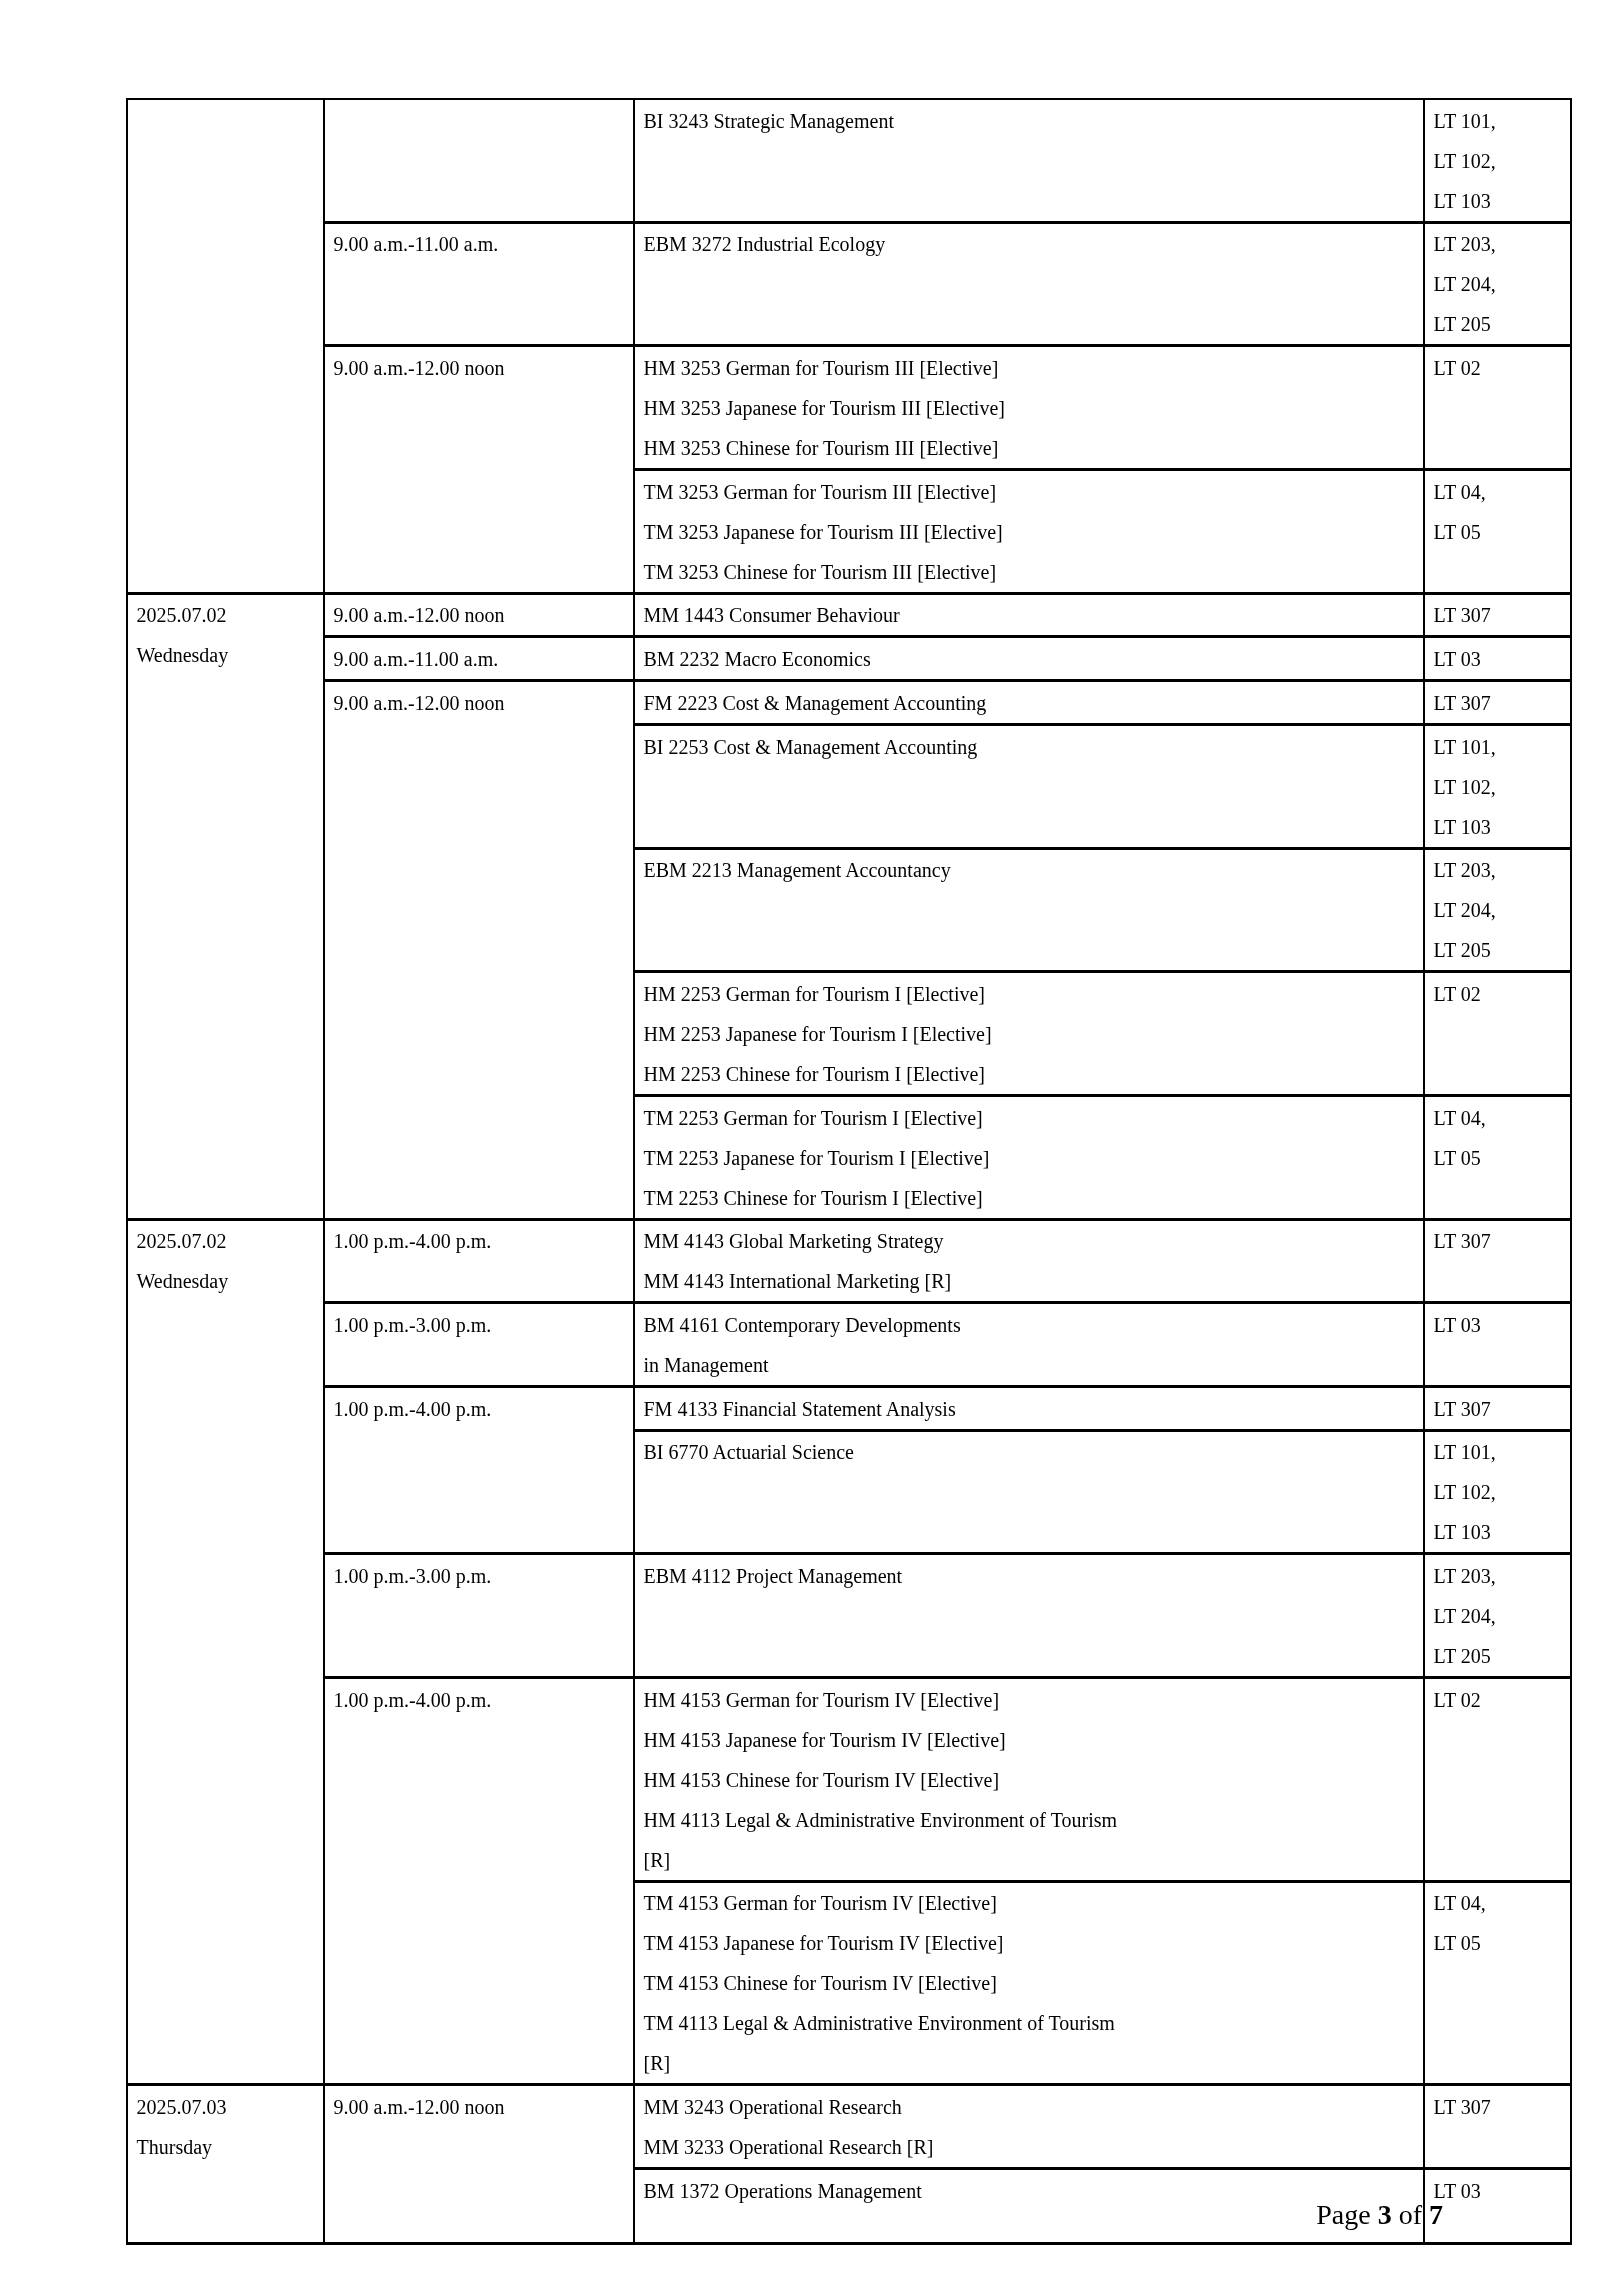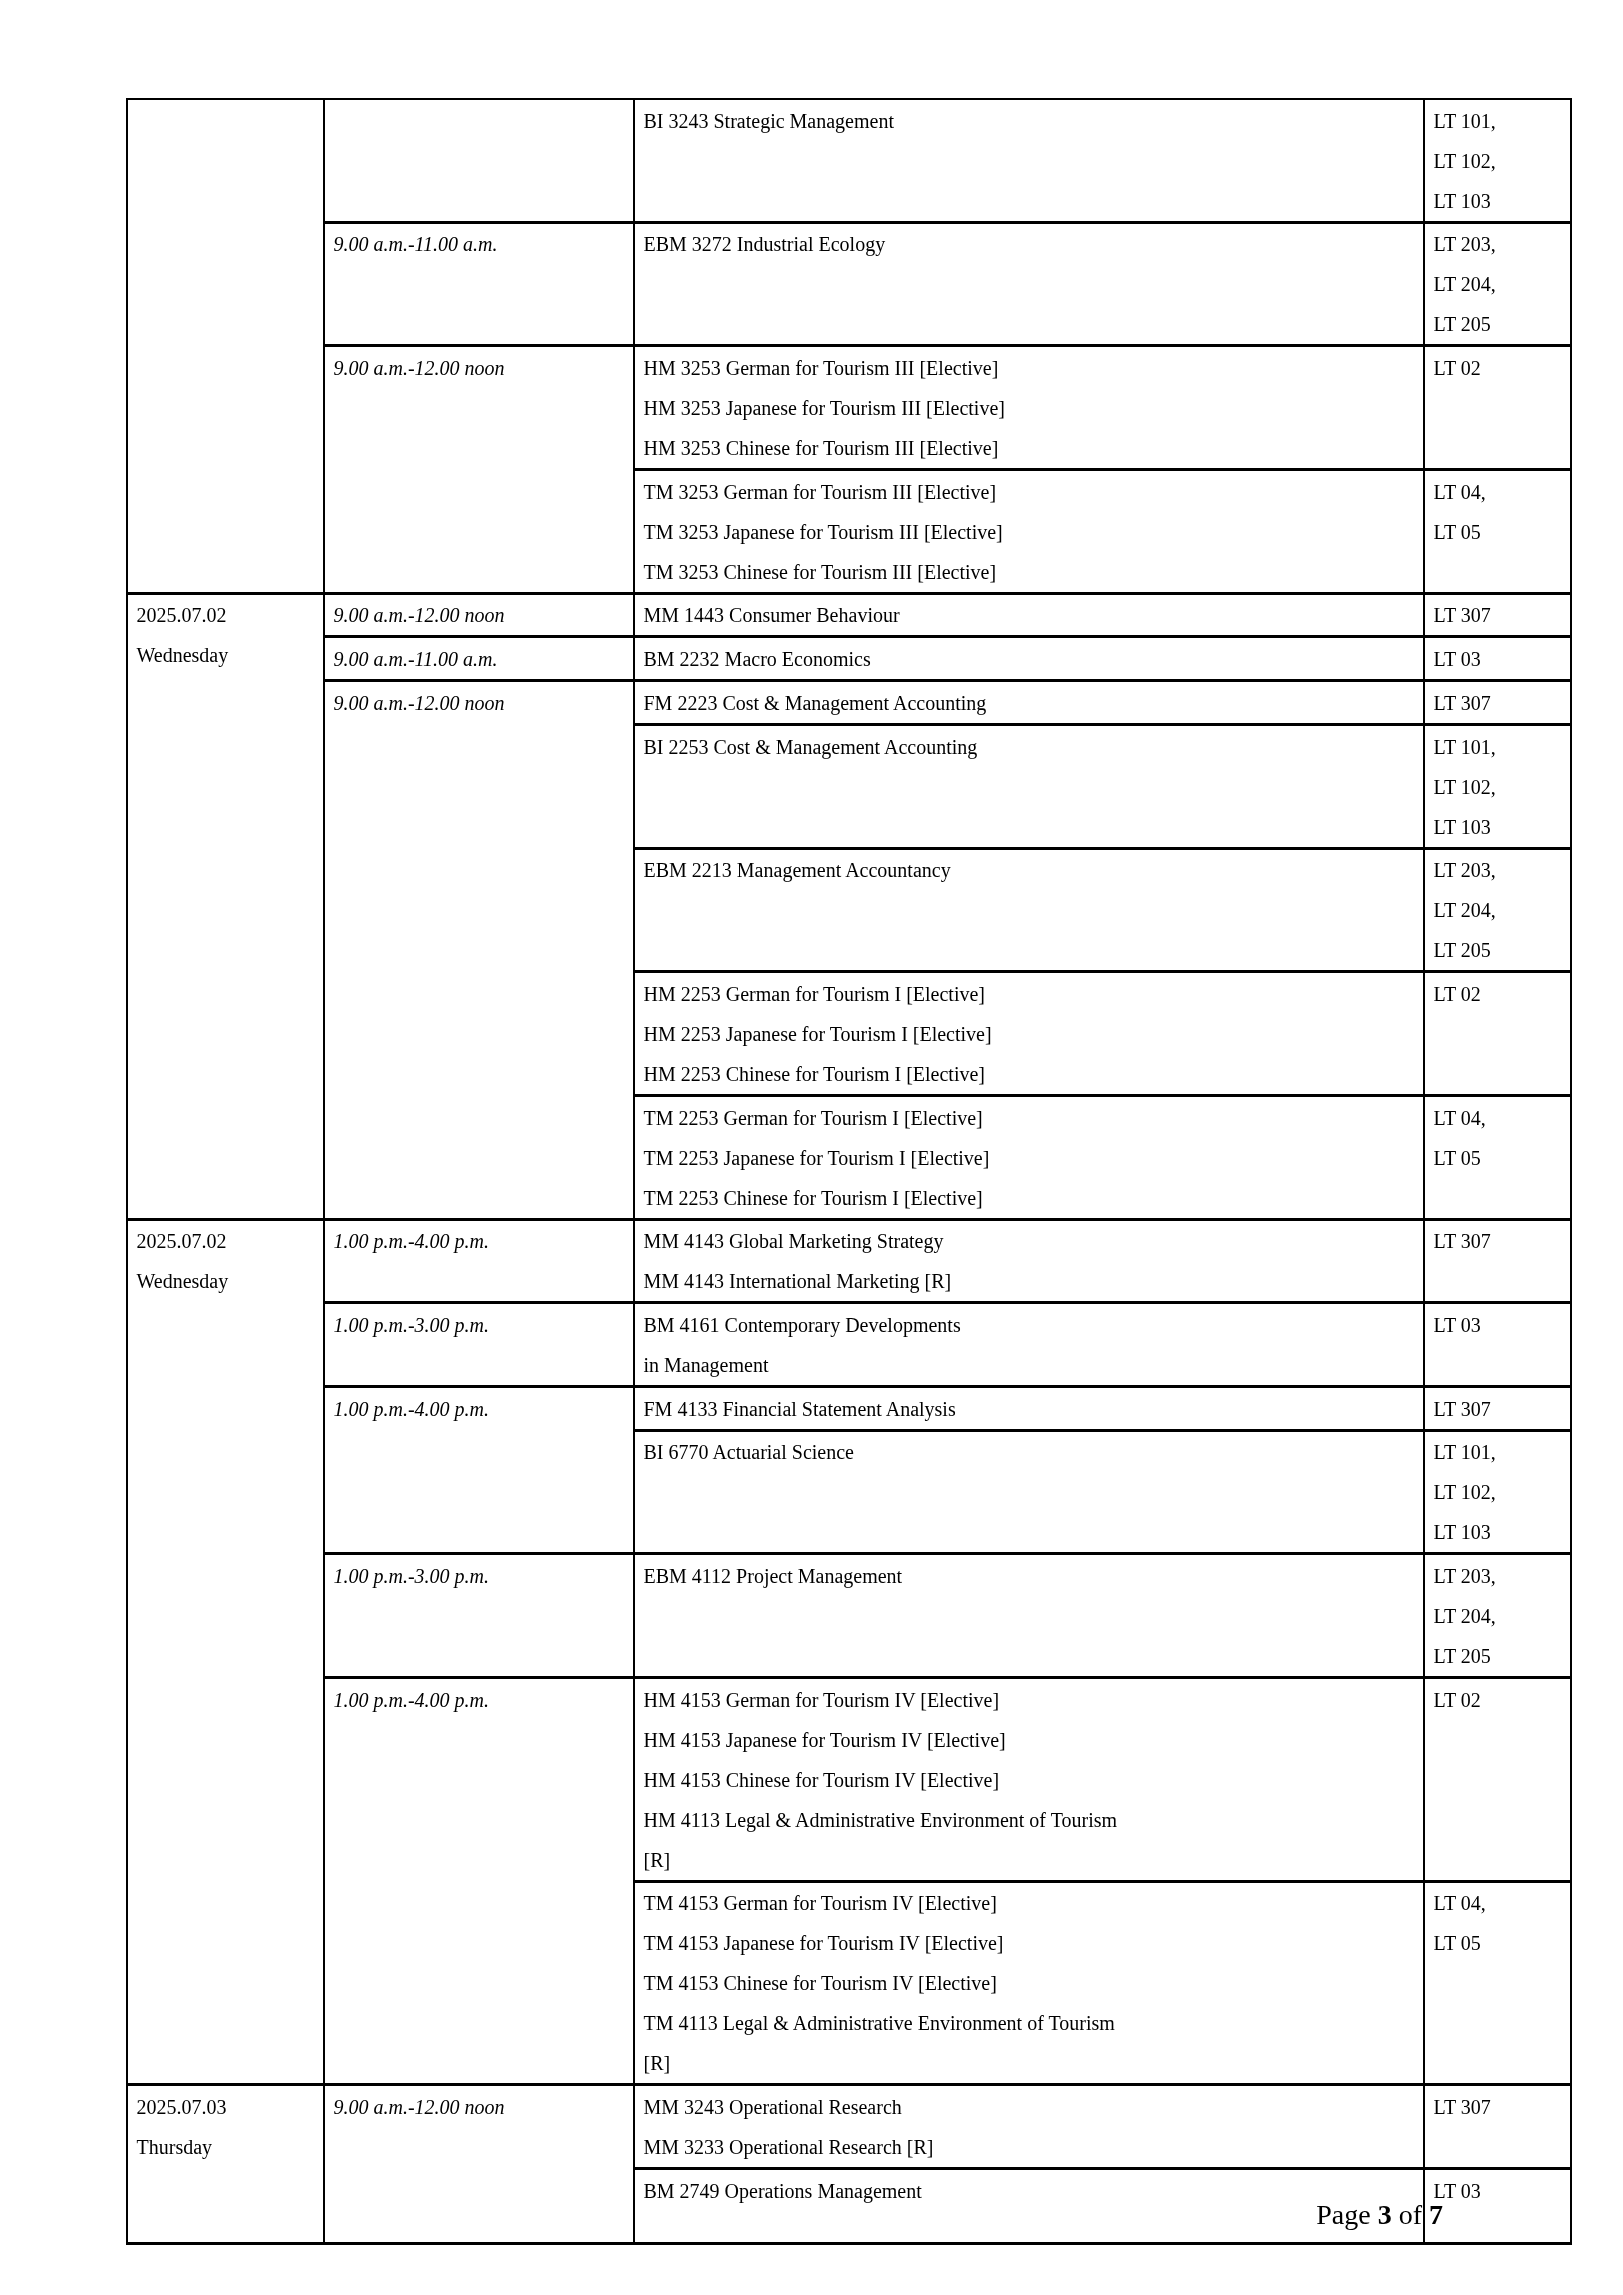--- a/index.html
+++ b/index.html
@@ -20,21 +20,21 @@
   table.tt td {
     border: 2px solid #000;
     border-top-width: 3.3px;
     border-bottom-width: 3.3px;
     vertical-align: top;
     padding: 0.7px 3.9px 0 8.5px;
     white-space: pre-line;
   }
   table.tt tr:first-child td { border-top-width: 2px; }
   td.c-date { padding-left: 9.2px; margin-top: 21px; }
-  td.c-time { padding-left: 8.5px; font-style: italic; }
+  td.c-time { padding-left: 8.5px; }
   td.c-loc  { padding-left: 12.4px; }
 
   .footer {
     position: absolute;
     top: 2200px;
     right: 180px;
     font-size: 28px;
     line-height: 30px;
     white-space: pre;
   }
@@ -179,21 +179,21 @@
 
       <tr style="height:79px">
         <td class="c-date" rowspan="2">2025.07.03
 Thursday</td>
         <td class="c-time" rowspan="2">9.00 a.m.-12.00 noon</td>
         <td class="c-course">MM 3243 Operational Research
 MM 3233 Operational Research [R]</td>
         <td class="c-loc">LT 307</td>
       </tr>
       <tr style="height:75px">
-        <td class="c-course">BM 2749 Operations Management</td>
+        <td class="c-course">BM 1372 Operations Management</td>
         <td class="c-loc">LT 03</td>
       </tr>
     </tbody>
   </table>
 
   <div class="footer"><span>Page </span><span class="b">3</span><span> of </span><span class="b">7</span></div>
 
 </div>
 
 

